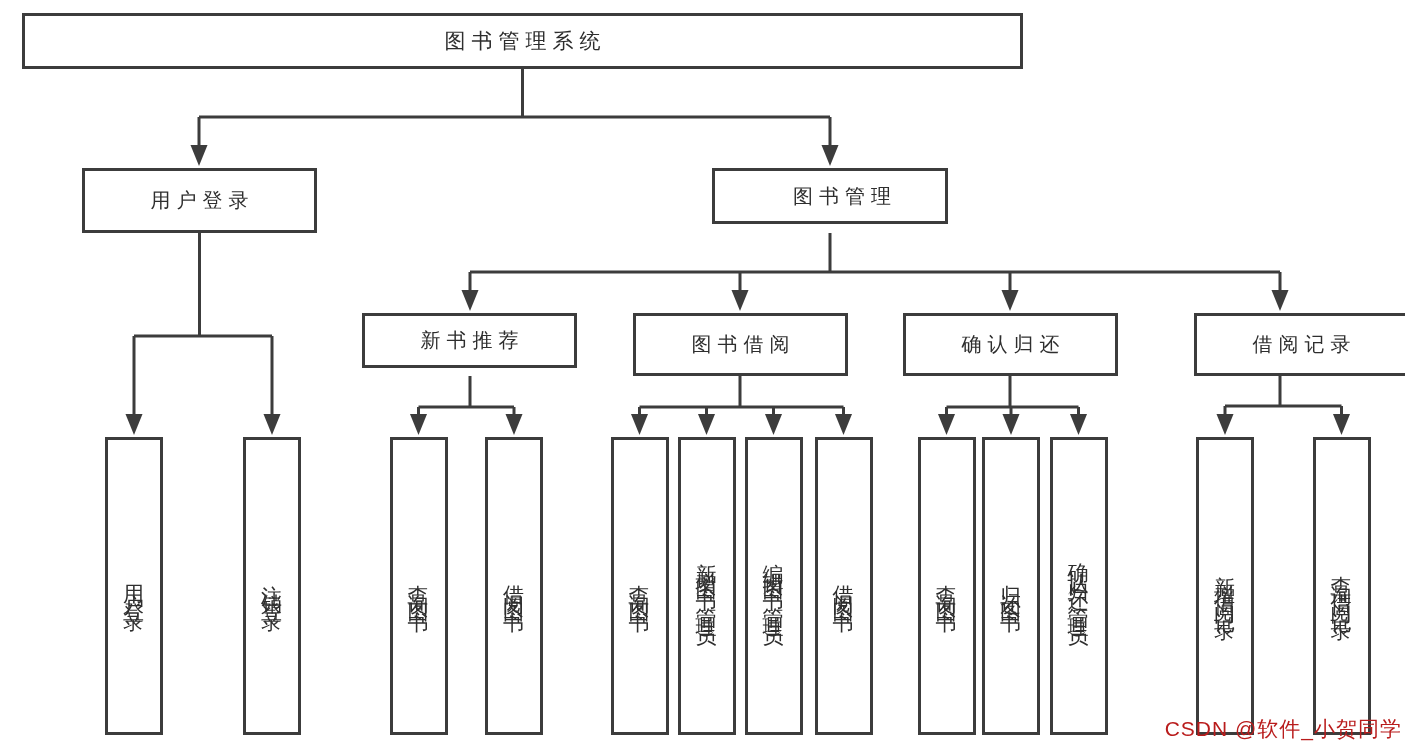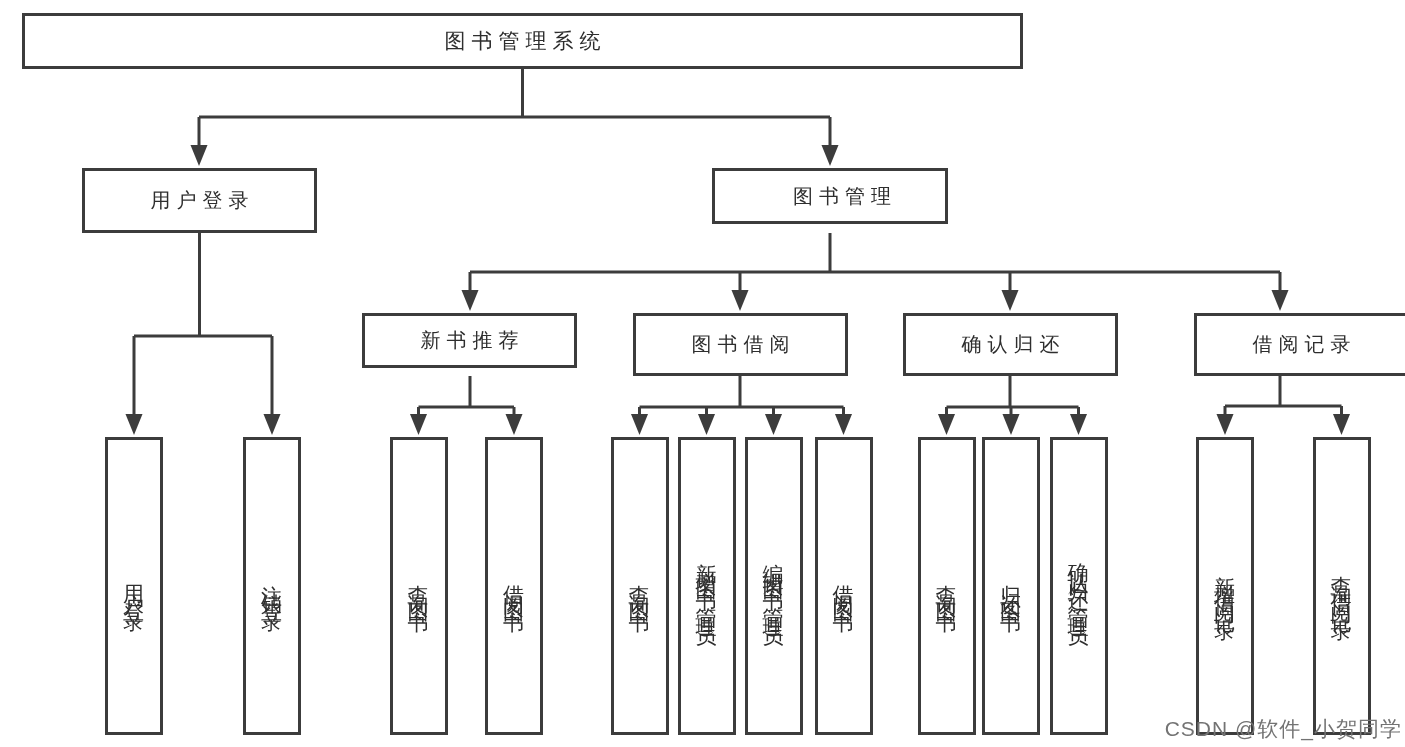--- a/index.html
+++ b/index.html
@@ -56,21 +56,21 @@
     color: #2e2e2e;
     line-height: 1;
   }
 
   .watermark {
     position: absolute;
     top: 715px;
     right: 3px;
     font-size: 21px;
     letter-spacing: 1px;
-    color: #737373;
+    color: #b91c1c;
     z-index: 5;
     white-space: nowrap;
   }
 </style>
 </head>
 <body>
 
 <div class="canvas">
 
   <svg class="connectors" viewBox="0 0 1405 747" aria-hidden="true">

